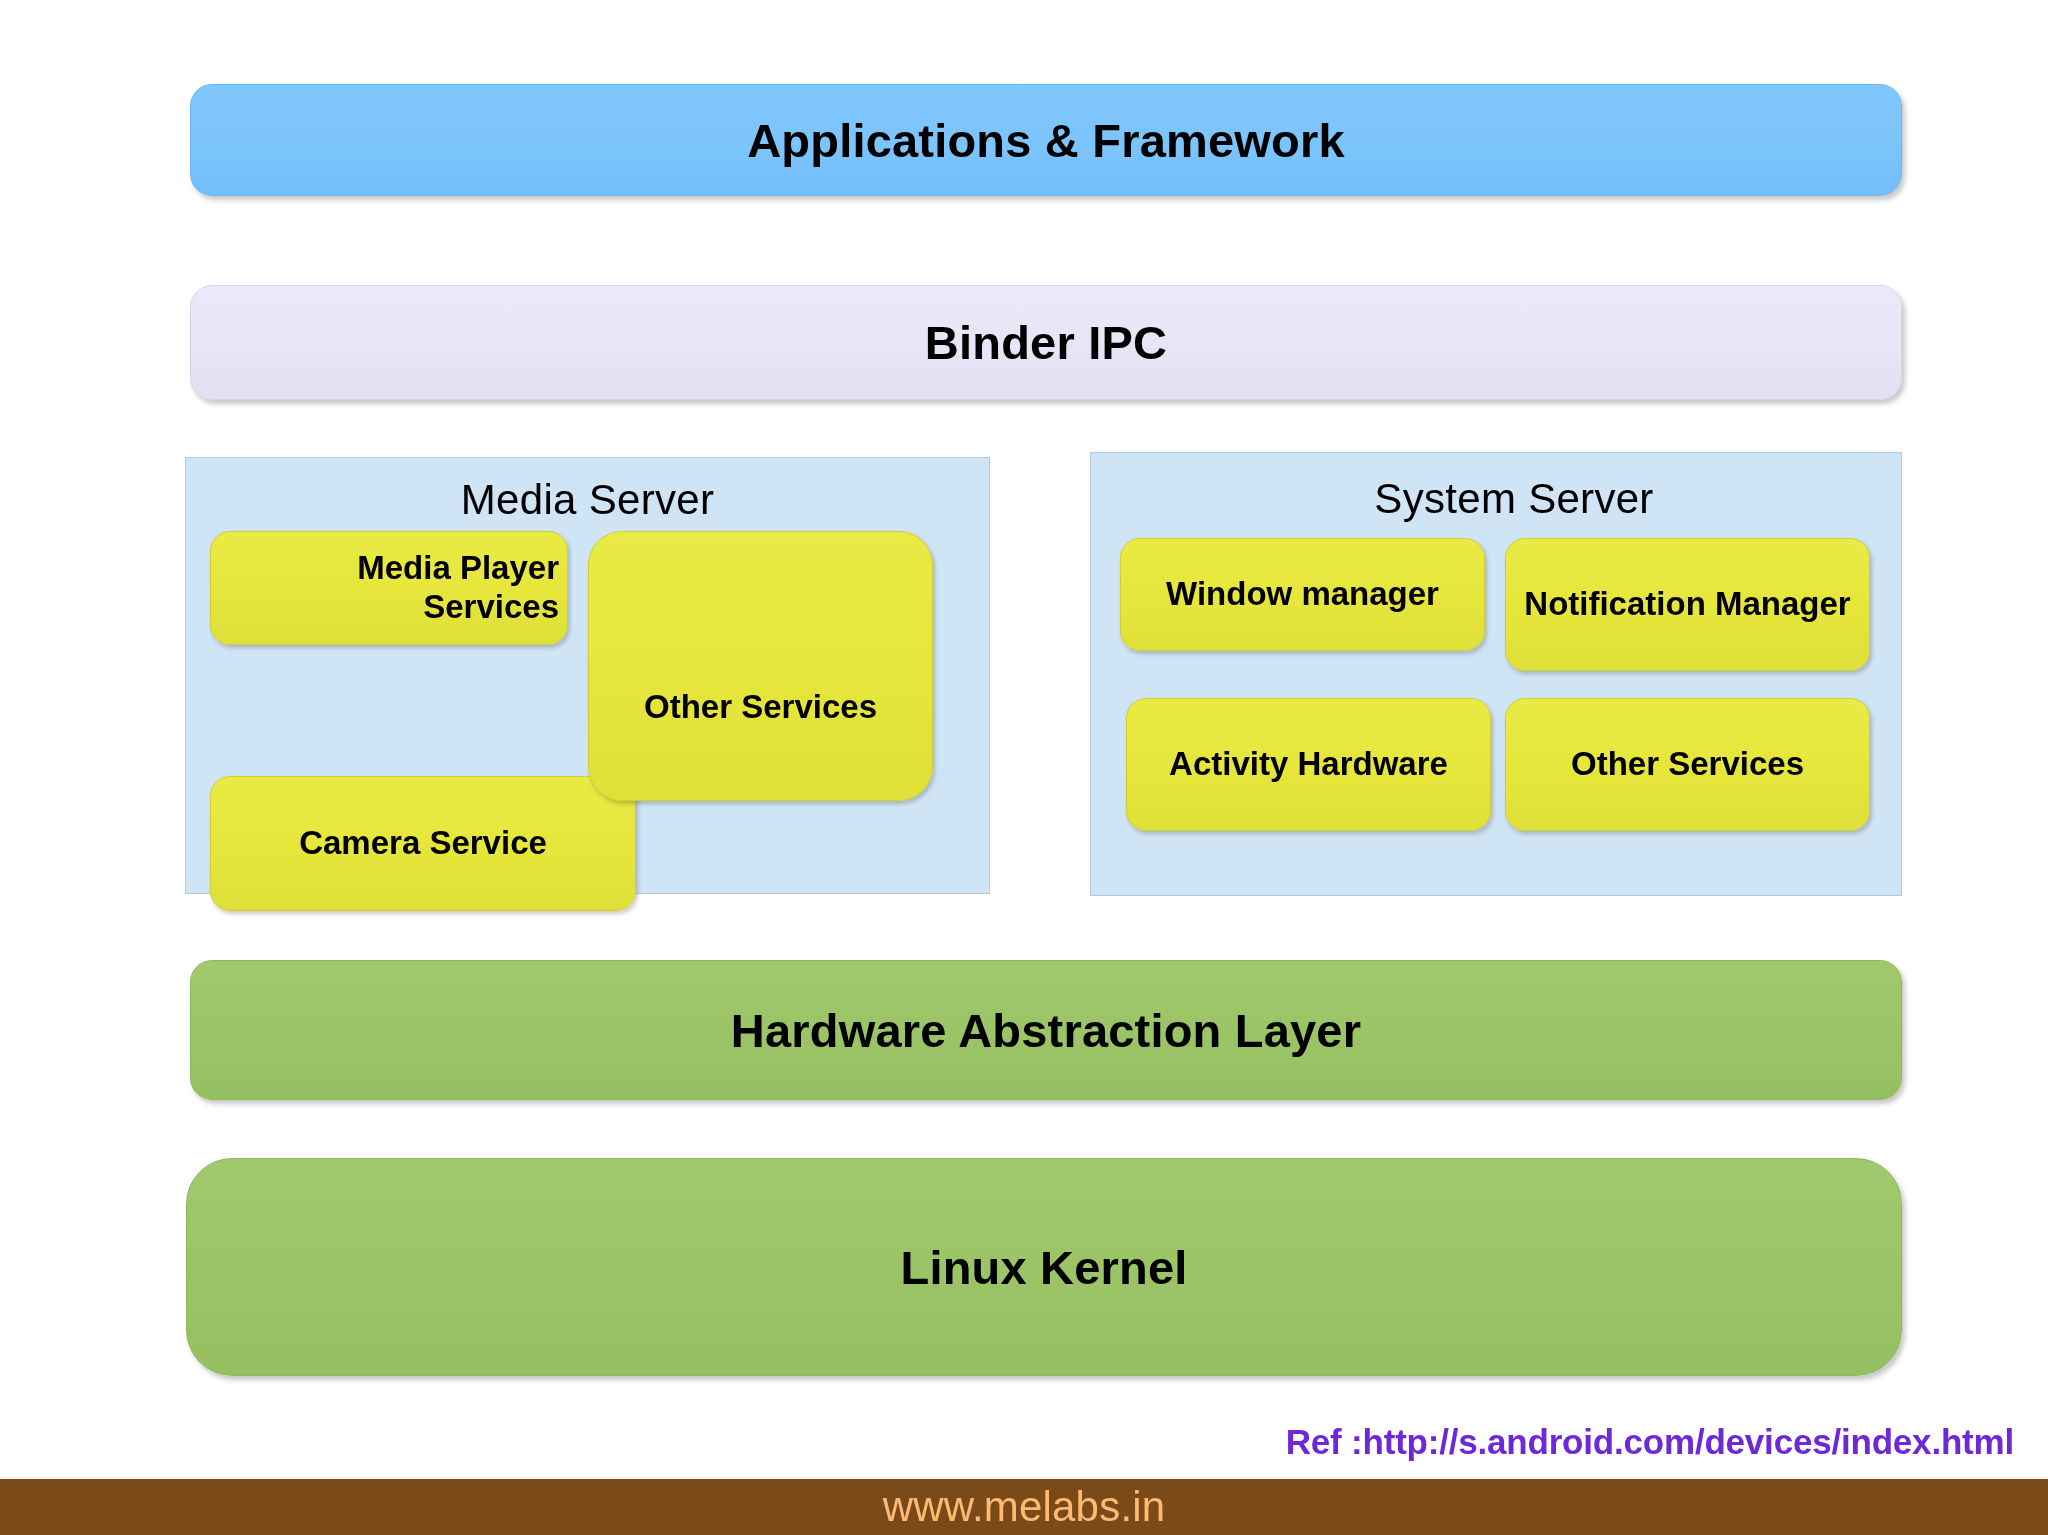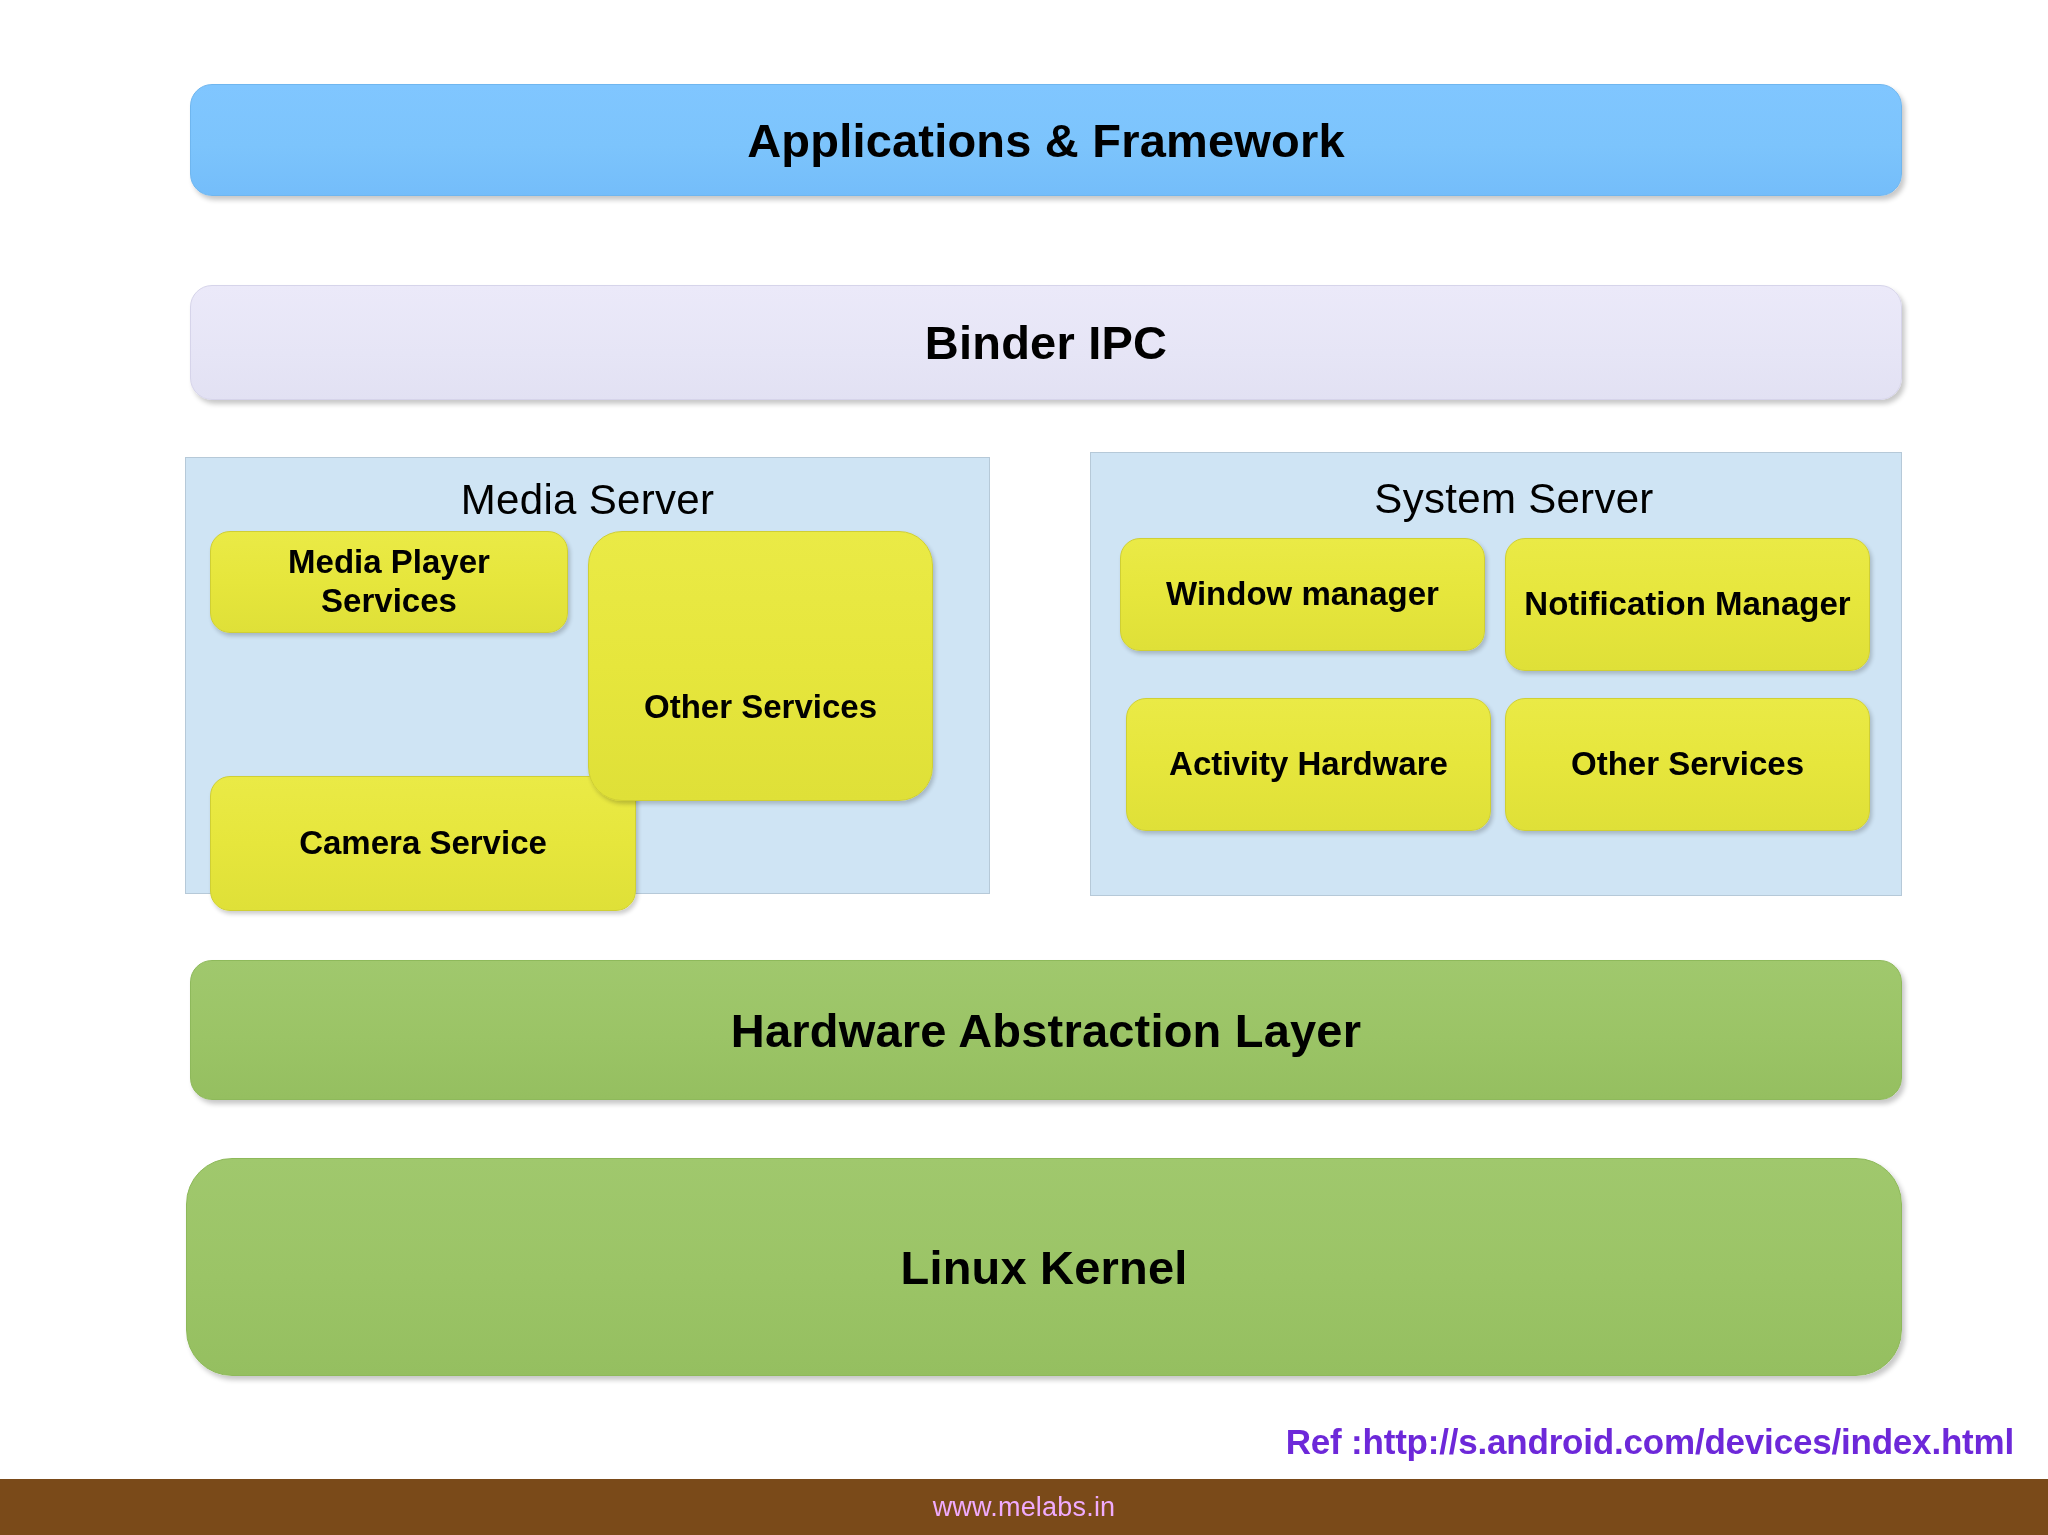--- a/index.html
+++ b/index.html
@@ -94,21 +94,21 @@
     box-shadow:2px 3px 4px rgba(0,0,0,.20);
     padding:4px 8px;
   }
   .svc.tall{
     border-radius:34px;
     align-items:flex-start;
   }
   .svc.tall > span{display:block;width:100%;margin-top:152px;}
 
   
-  #media-player-services{left:24px;top:73px;width:358px;height:102px;}
+  #media-player-services{left:24px;top:73px;width:358px;height:114px;text-align:right;}
   #camera-service{left:24px;top:318px;right:auto;width:426px;height:135px;}
   #media-other-services{left:402px;top:73px;width:345px;height:270px;}
 
   
   #window-manager{left:29px;top:85px;width:365px;height:113px;}
   #notification-manager{left:414px;top:85px;width:365px;height:133px;}
   #activity-manager{left:35px;top:245px;width:365px;height:133px;}
   #system-other-services{left:414px;top:245px;width:365px;height:133px;}
 
   
@@ -123,22 +123,22 @@
   }
 
   
   #site-footer{
     position:absolute;
     left:0;right:0;bottom:0;height:56px;
     background:#7a4a19;
     display:flex;align-items:center;justify-content:center;
   }
   #site-footer-text{
-    color:#f0abfc;
-    font-size:27px;
+    color:#fdba74;
+    font-size:42px;
     font-weight:normal;
     letter-spacing:.2px;
   }
 </style>
 </head>
 <body>
 
 <div class="stage">
 
   <div class="bar" id="apps-framework-bar">

